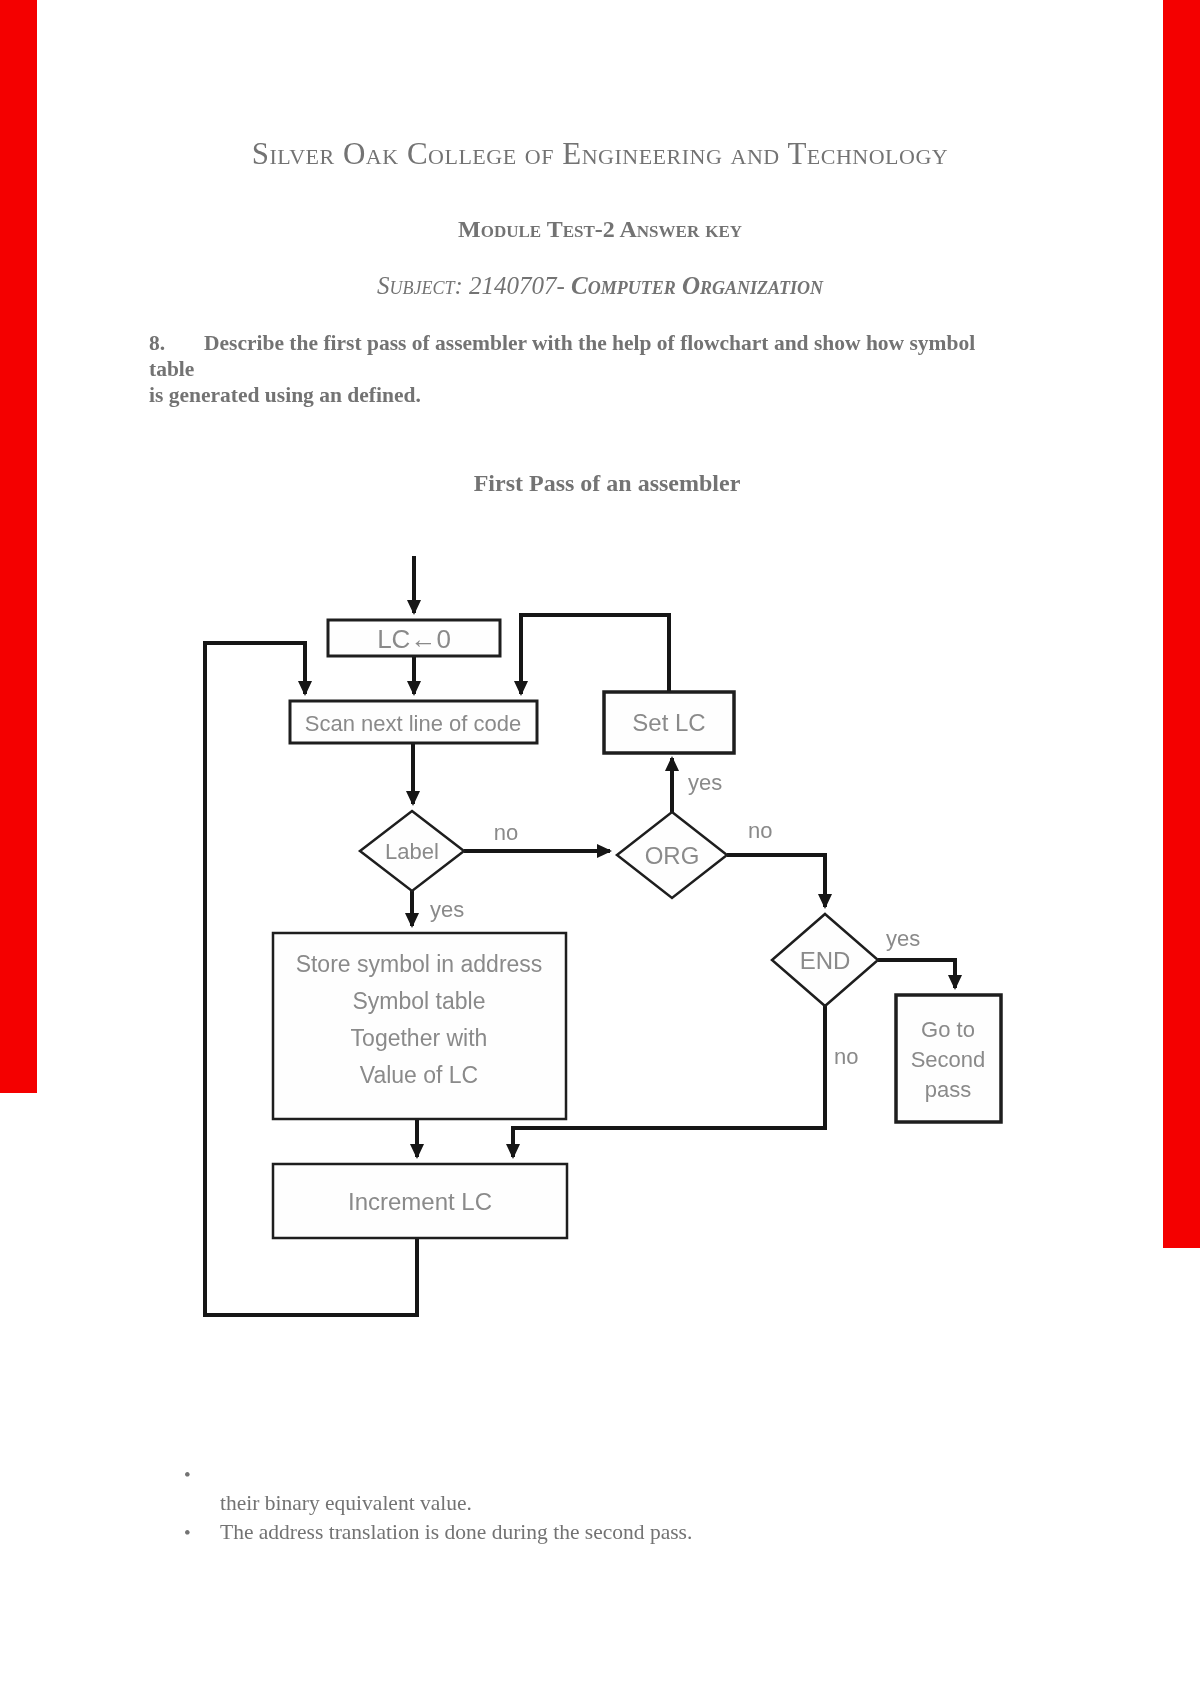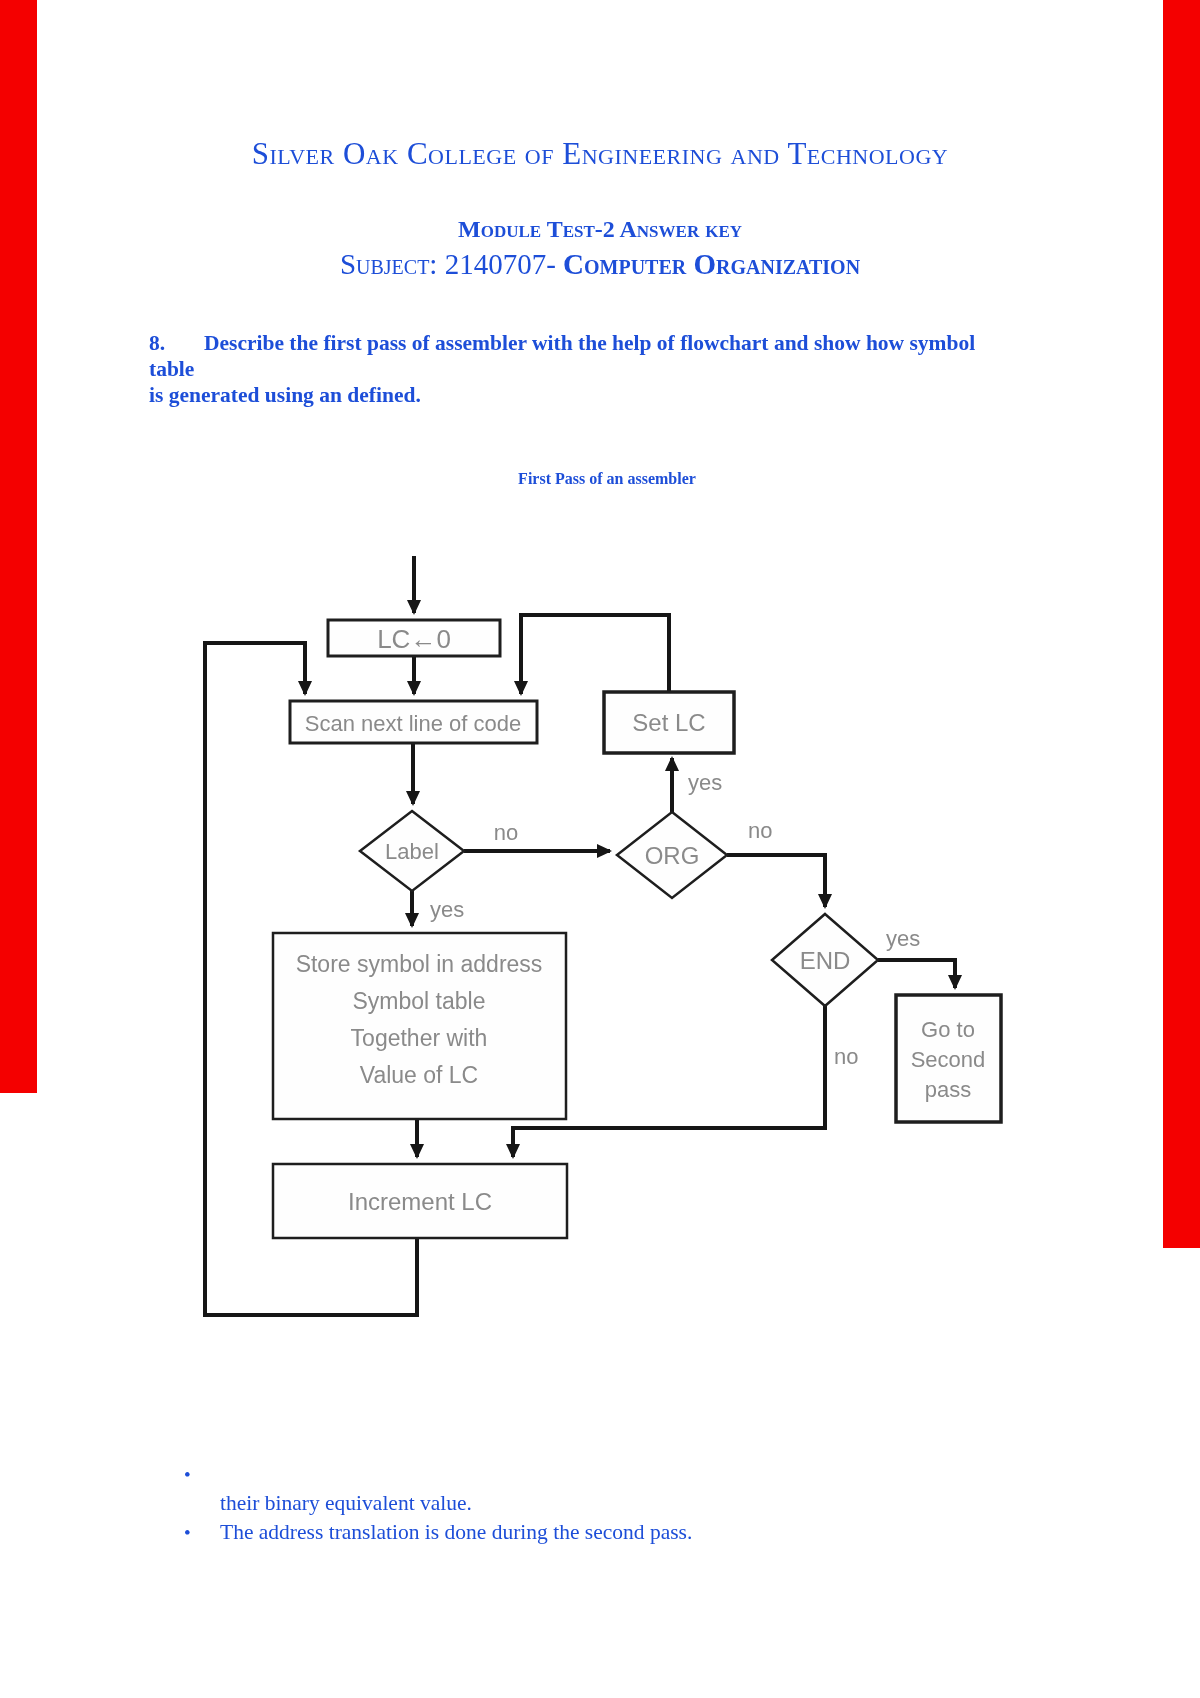--- a/index.html
+++ b/index.html
@@ -1,31 +1,31 @@
 <!DOCTYPE html>
 <html><head>
 <meta charset="utf-8">
 <style>
   html,body{margin:0;padding:0;background:#ffffff;}
   .page{position:relative;width:1200px;height:1698px;background:#ffffff;overflow:hidden;
-        font-family:"Liberation Serif", serif;color:#1d4ed8;}
+        font-family:"Liberation Serif", serif;color:#737373;}
   .redbar{position:absolute;top:0;}
   .redbar.left{left:0;width:37px;height:1093px;}
   .redbar.right{left:1163px;width:37px;height:1248px;}
   .hdr{position:absolute;left:0;right:0;text-align:center;font-variant:small-caps;white-space:nowrap;}
   .hdr1{top:136px;font-size:31px;letter-spacing:0.5px;}
   .hdr2{top:176px;font-size:26px;}
   .hdr3{top:216px;font-size:24px;font-weight:bold;}
-  .hdr4{top:248px;font-size:29px;}
+  .hdr4{top:272px;font-size:25px;font-style:italic;}
   .hdr4 .boldpart{font-weight:bold;}
   .question{position:absolute;left:133px;top:330px;width:860px;font-weight:bold;
             font-size:21.5px;line-height:26px;margin-left:16px;}
   .qnum{display:inline-block;width:55px;}
   .fig-title{position:absolute;left:0;right:0;top:470px;text-align:center;
-             font-weight:bold;font-size:16px;margin-left:14px;}
+             font-weight:bold;font-size:24px;margin-left:14px;}
   .fig-caption{position:absolute;left:0;right:0;top:1366px;text-align:center;
                font-weight:bold;font-size:21px;}
   .flow-svg{position:absolute;left:0;top:505px;width:1200px;height:845px;}
   .flow-svg text{font-family:"Liberation Sans", sans-serif;}
   .node-shape{fill:#fefefe;stroke:#1e1e1e;}
   .edge{fill:none;stroke:#161616;stroke-width:4;}
   .bullets{position:absolute;left:184px;top:1460px;width:975px;font-size:21.5px;line-height:29px;}
   .bullet-row{display:flex;}
   .bullet-marker{width:36px;flex:0 0 36px;font-size:19px;}
   .bullet-text{flex:1;}

